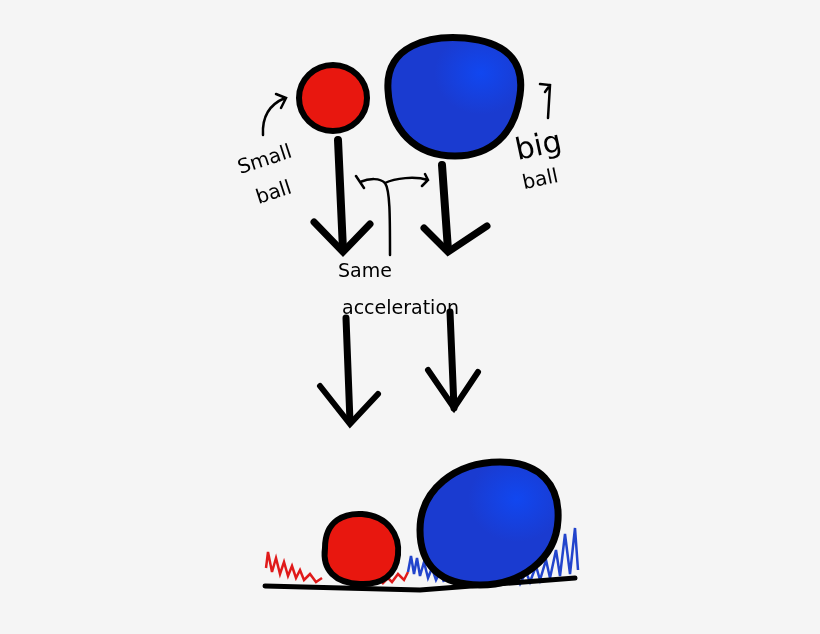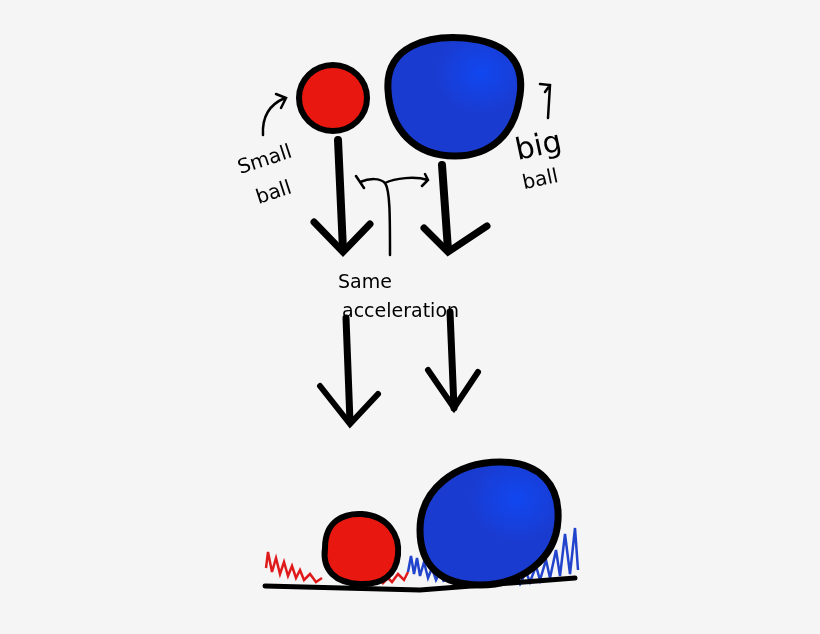--- a/index.html
+++ b/index.html
@@ -68,16 +68,16 @@
 <div class="lbl" style="left:242px;top:148px;transform:rotate(-18deg);">
   <div>Small</div>
   <div style="margin-top:14px;margin-left:8px;">ball</div>
 </div>
 
 <div class="lbl" style="left:518px;top:130px;transform:rotate(-12deg);">
   <div style="font-size:30px;">big</div>
   <div style="margin-top:8px;">ball</div>
 </div>
 
-<div class="lbl" style="left:338px;top:272px;font-size:19px;">
+<div class="lbl" style="left:338px;top:261px;font-size:19px;">
   <div>Same</div>
-  <div style="margin-top:10px;margin-left:4px;">acceleration</div>
+  <div style="margin-top:18px;margin-left:4px;">acceleration</div>
 </div>
 
 </body></html>

